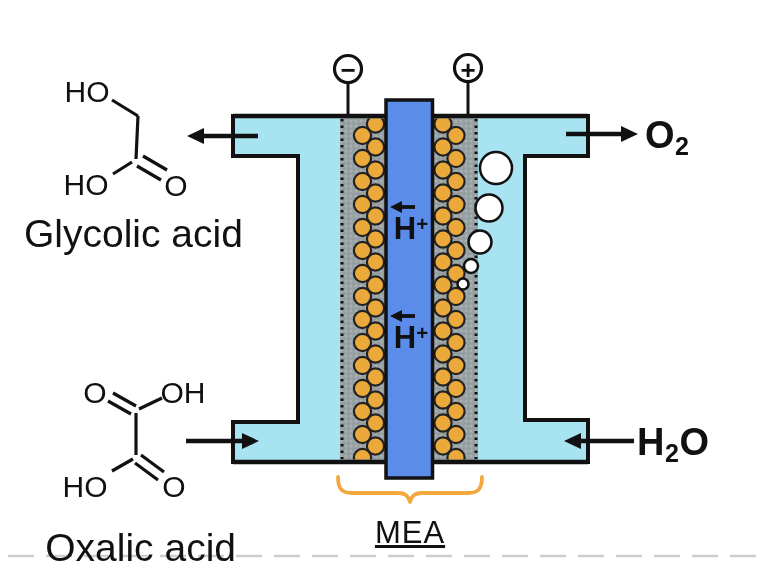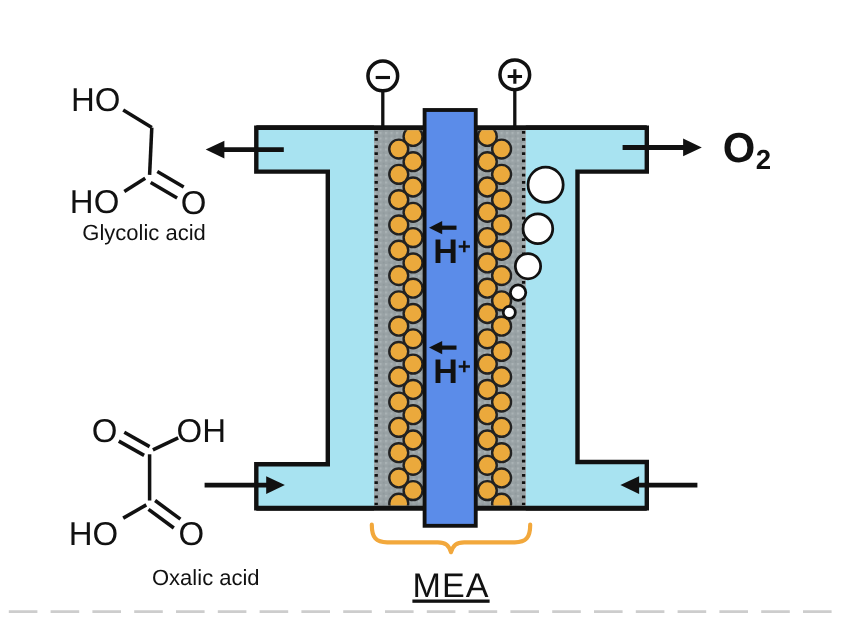--- a/index.html
+++ b/index.html
@@ -17,21 +17,21 @@
     line-height: 1.04;
     white-space: nowrap;
   }
   .title {
     left: 0; right: 0; top: 13px;
     text-align: center;
     font-size: 29px;
     word-spacing: 4px;
     letter-spacing: 0.2px;
   }
-  .mol-label { font-size: 20px; text-align: center; }
+  .mol-label { font-size: 39px; text-align: center; margin-top: 12px; }
   .stream-label { font-size: 38px; font-weight: 800; letter-spacing: 0.5px; }
   .stream-label sub { font-size: 0.66em; vertical-align: -0.28em; font-weight: 800; }
   .proton { font-size: 31px; font-weight: 700; text-align: center; }
   .proton sup { font-size: 0.66em; vertical-align: 0.38em; font-weight: 700; }
   .mea { font-size: 31px; text-align: center; letter-spacing: 1px; }
 </style>
 </head>
 <body>
 
 <div class="stage">
@@ -217,21 +217,22 @@
     </g>
 
     <line x1="8" y1="556" x2="760" y2="556" stroke="#cdcdcd" stroke-width="2.5" stroke-dasharray="26 12"></line>
   </svg>
 
 
   <div class="lbl mol-label" style="left:24px; top:202px; width:214px;">Glycolic acid</div>
 
   <div class="lbl mol-label" style="left:36px; top:516px; width:200px;text-align:right;">Oxalic acid</div>
 
-  <div class="lbl stream-label" style="left:645px; top:116px;margin-left:12px;"><span>O</span><sub>2</sub></div>
-
+  <div class="lbl stream-label" style="left:645px; top:116px;"><span>O</span><sub>2</sub></div>
+
+  <div class="lbl stream-label" style="left:637px; top:423px;"><span>H</span><sub>2</sub><span>O</span></div>
 
   <div class="lbl proton" style="left:384px; top:213px; width:54px;"><span>H</span><sup>+</sup></div>
 
   <div class="lbl proton" style="left:384px; top:322px; width:54px;"><span>H</span><sup>+</sup></div>
 
   <div class="lbl mea" style="left:350px; top:517px; width:120px;text-decoration:underline;">MEA</div>
 </div>
 
 </body></html>

